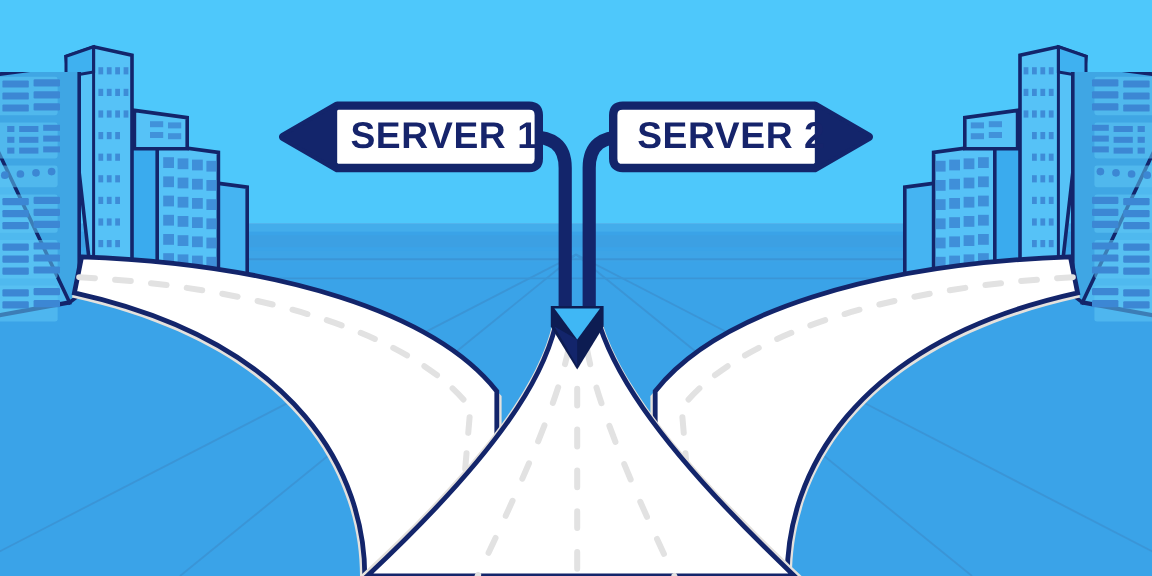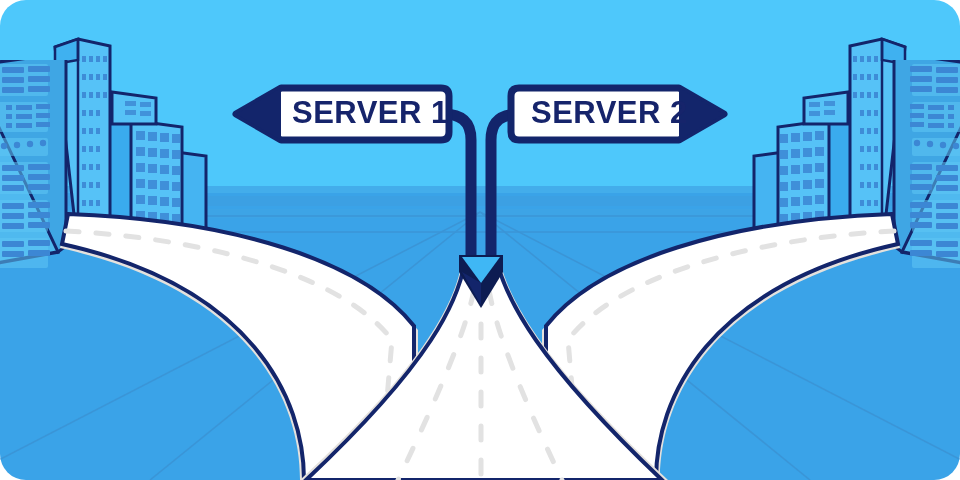--- a/index.html
+++ b/index.html
@@ -8,21 +8,20 @@
     background: #ffffff;
   }
   body {
     font-family: "Liberation Sans", sans-serif;
   }
   #scene {
     position: relative;
     width: 960px;
     height: 480px;
     overflow: hidden;
-    border-radius: 26px;
   }
   #scene svg {
     display: block;
     width: 960px;
     height: 480px;
   }
   .sign-text {
     font-family: "Liberation Sans", sans-serif;
     font-weight: bold;
     font-size: 31px;

